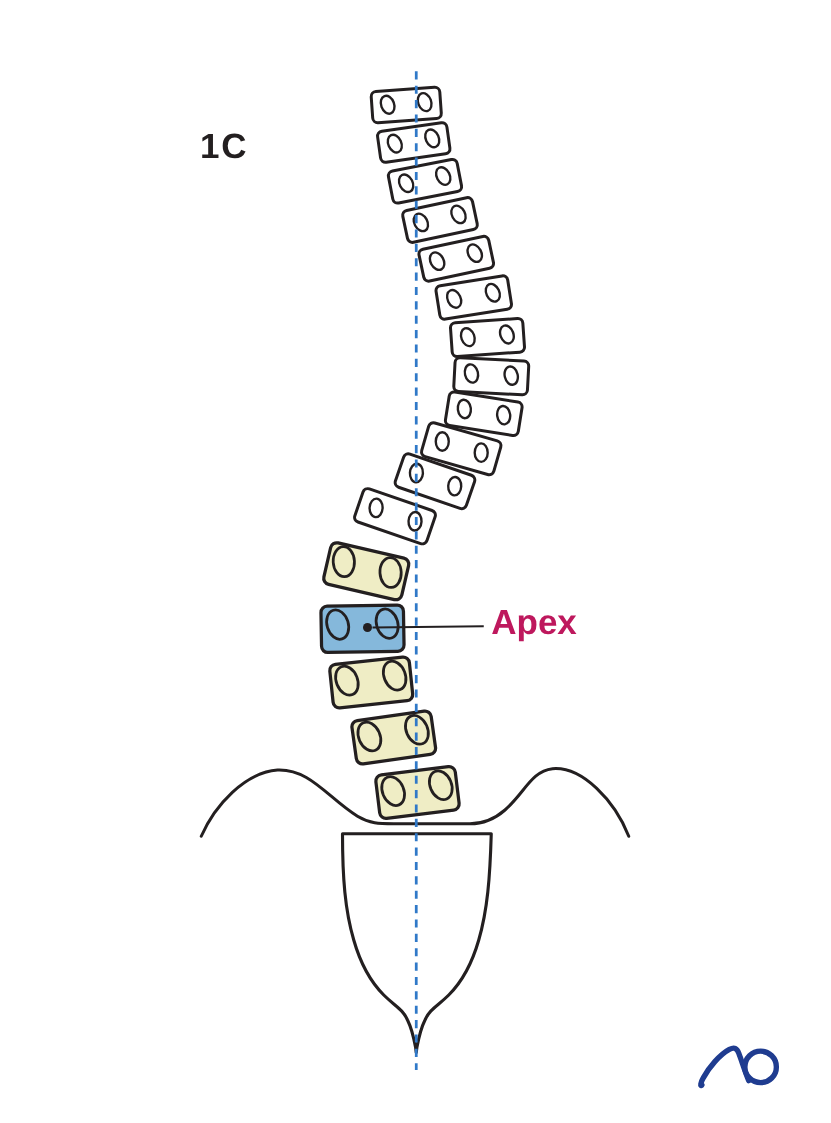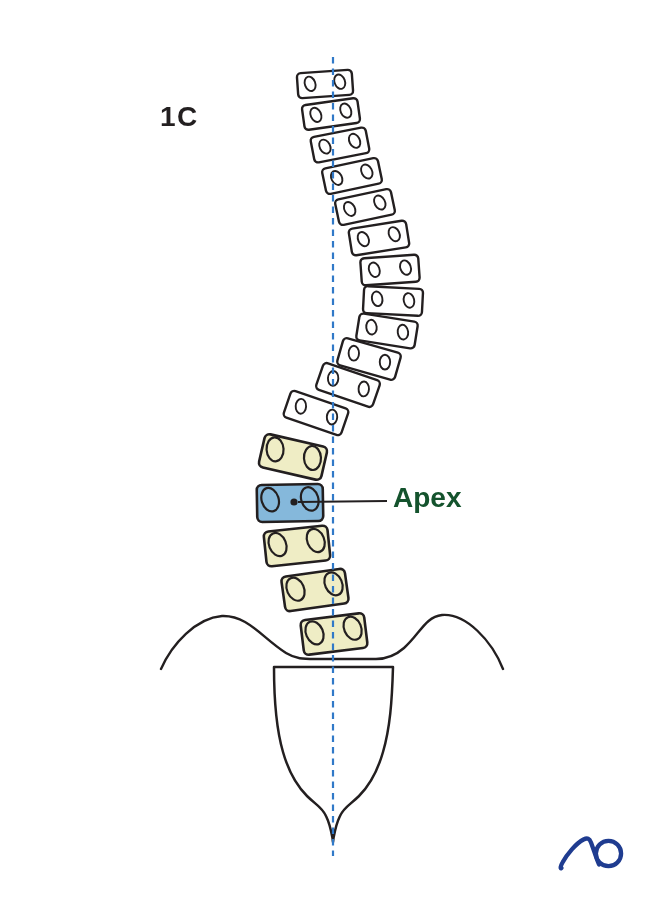--- a/index.html
+++ b/index.html
@@ -33,21 +33,21 @@
     color: #231F20;
     line-height: 1;
     user-select: none;
   }
   .apex-label {
     position: absolute;
     left: 393px;
     top: 484px;
     font-size: 28px;
     font-weight: 600;
-    color: #14532d;
+    color: #be185d;
     line-height: 1;
     user-select: none;
   }
 </style>
 </head>
 <body>
 
 <div class="stage">
 
   <svg viewBox="0 0 665 898" aria-hidden="false">

